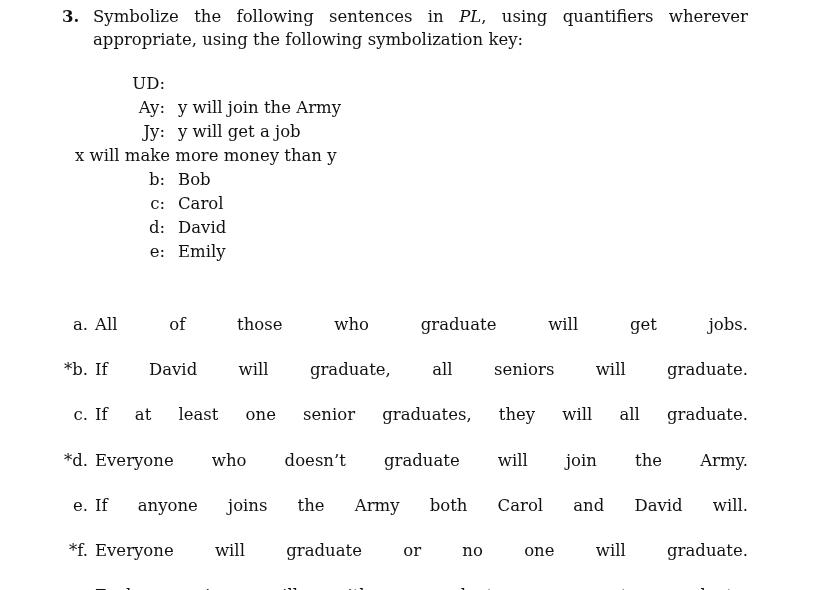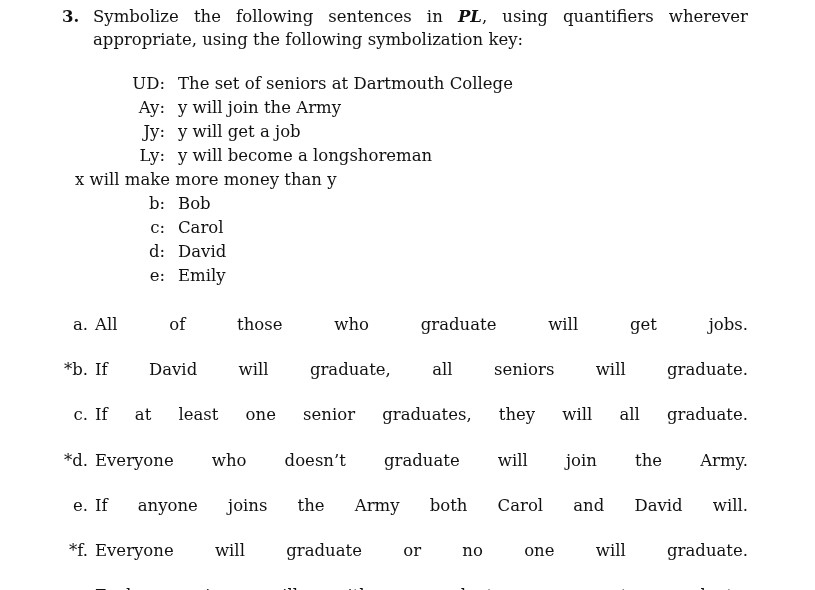--- a/index.html
+++ b/index.html
@@ -39,21 +39,21 @@
     text-justify: inter-word;
     hyphens: manual;
   }
   .stem-number {
     position: absolute;
     left: 0;
     top: 0;
     font-weight: bold;
     font-size: 16.5px;
   }
-  .italic { font-style: italic; font-weight: bold; }
+  .italic { font-style: italic; }
 
   
   .key-block {
     position: absolute;
     left: 62px;
     top: 72px;
     width: 686px;
   }
   .key-row {
     display: flex;
@@ -111,33 +111,28 @@
 
   <div class="exercise">
     <div class="stem">
       <span class="stem-number">3.</span><span>Symbolize the following sentences in </span><span class="italic">PL</span><span>, using quantifiers wherever appropriate, using the following symbolization key:</span>
     </div>
   </div>
 
   <div class="key-block">
     <div class="key-row">
       <span class="key-label">UD:</span>
-      <span class="key-def">The set of seniors at Dartmouth College</span>
     </div>
     <div class="key-row">
       <span class="key-label">Ay:</span>
       <span class="key-def">y will join the Army</span>
     </div>
     <div class="key-row">
       <span class="key-label">Jy:</span>
       <span class="key-def">y will get a job</span>
-    </div>
-    <div class="key-row">
-      <span class="key-label">Ly:</span>
-      <span class="key-def">y will become a longshoreman</span>
     </div>
     <div class="key-row">
       <span class="key-def">x will make more money than y</span>
     </div>
     <div class="key-row">
       <span class="key-label">b:</span>
       <span class="key-def">Bob</span>
     </div>
     <div class="key-row">
       <span class="key-label">c:</span>

